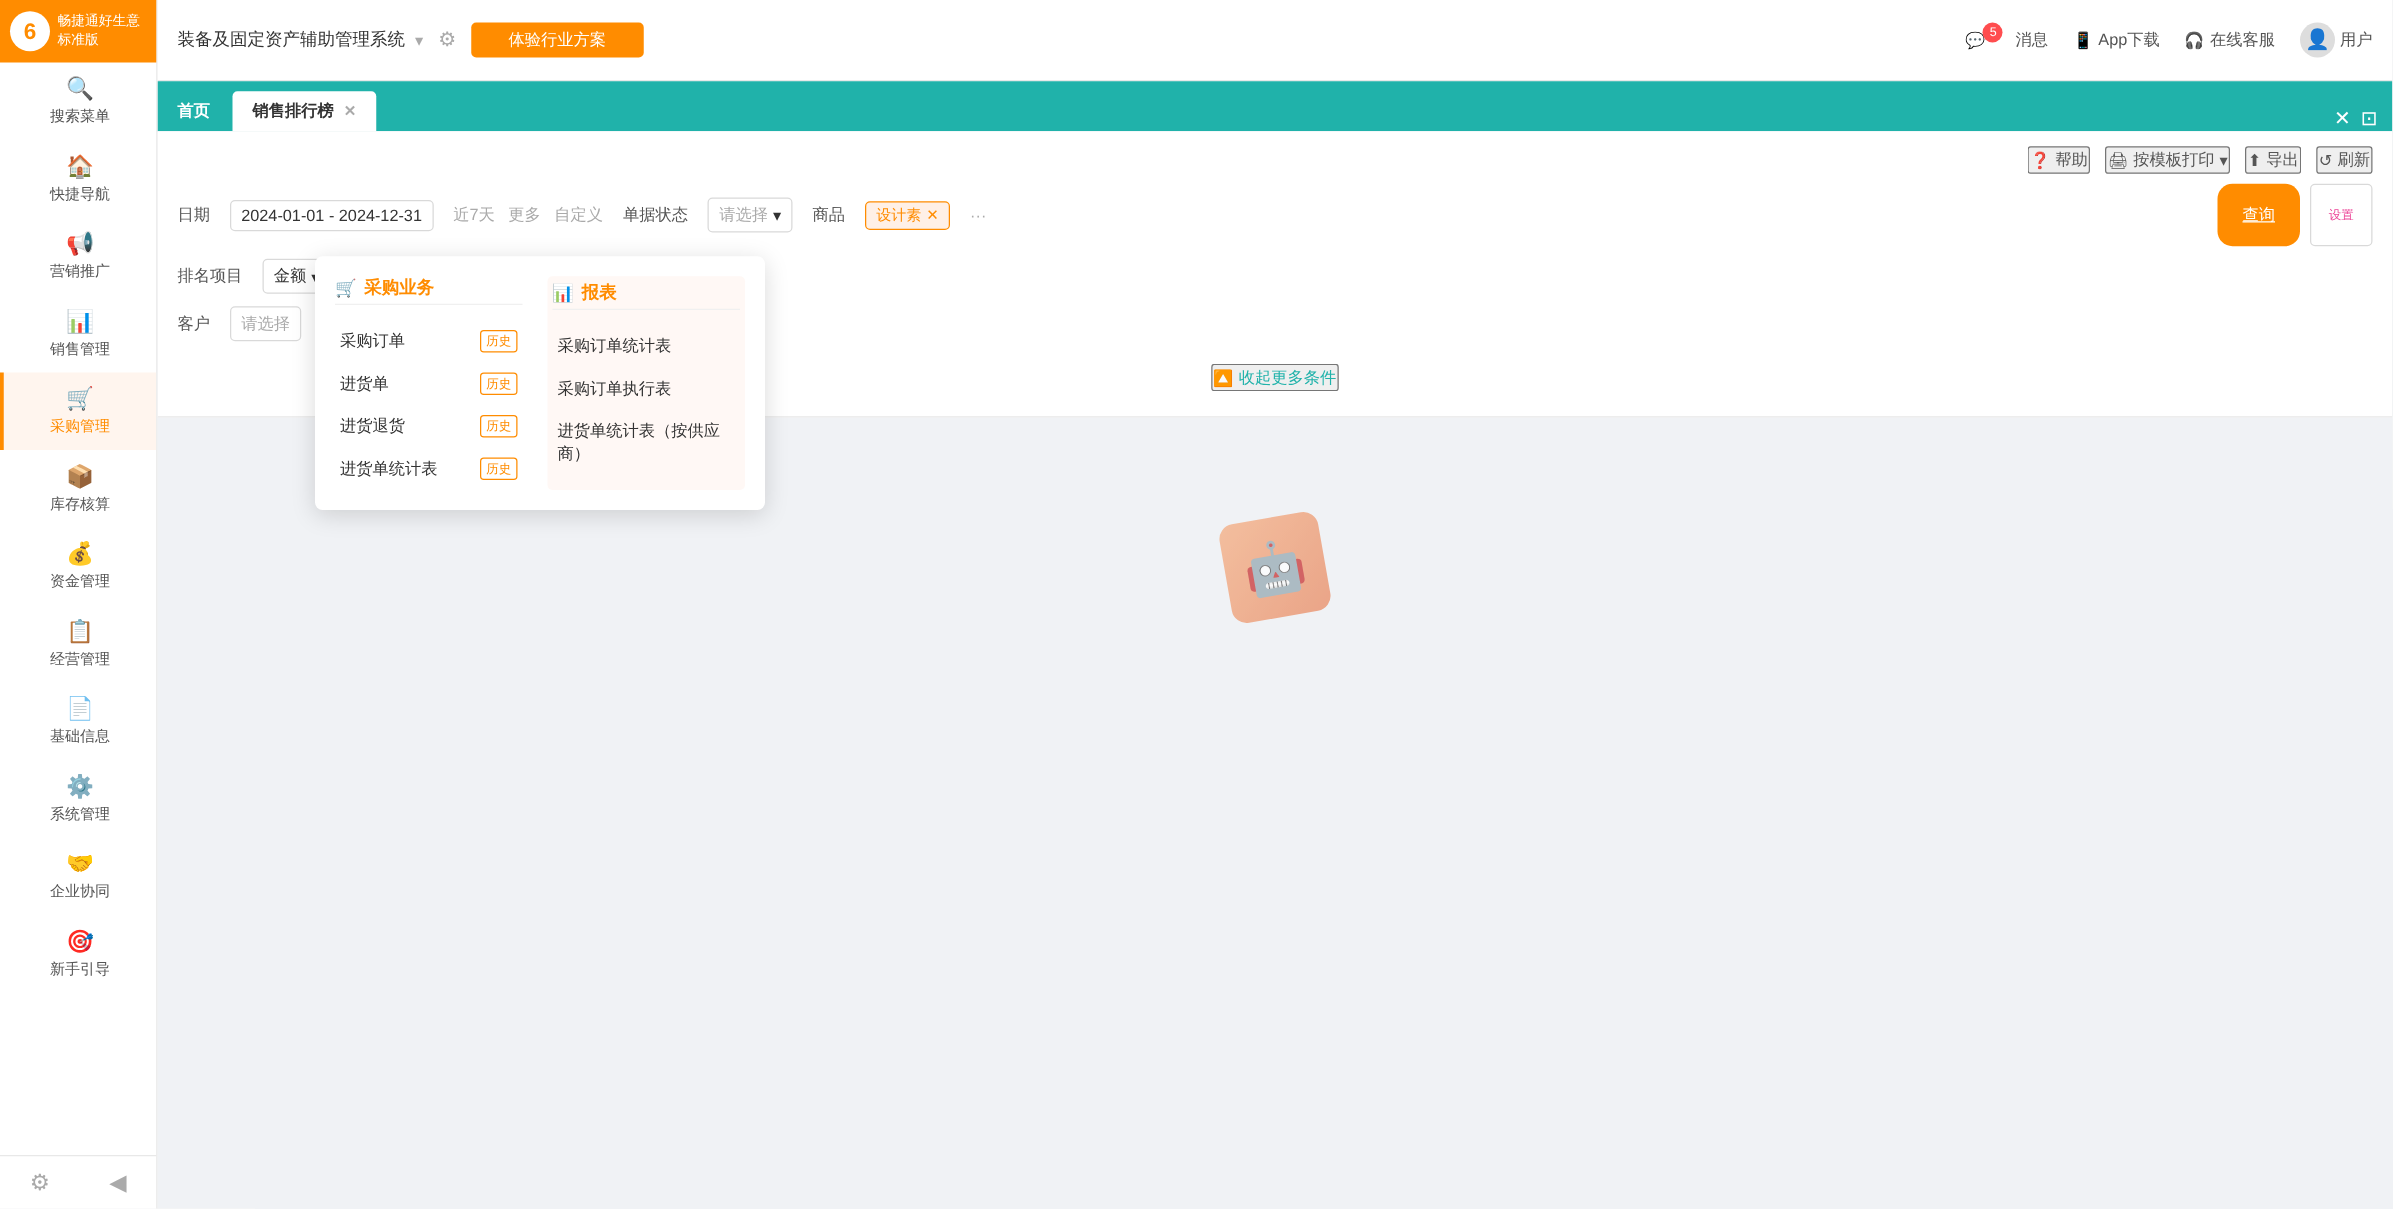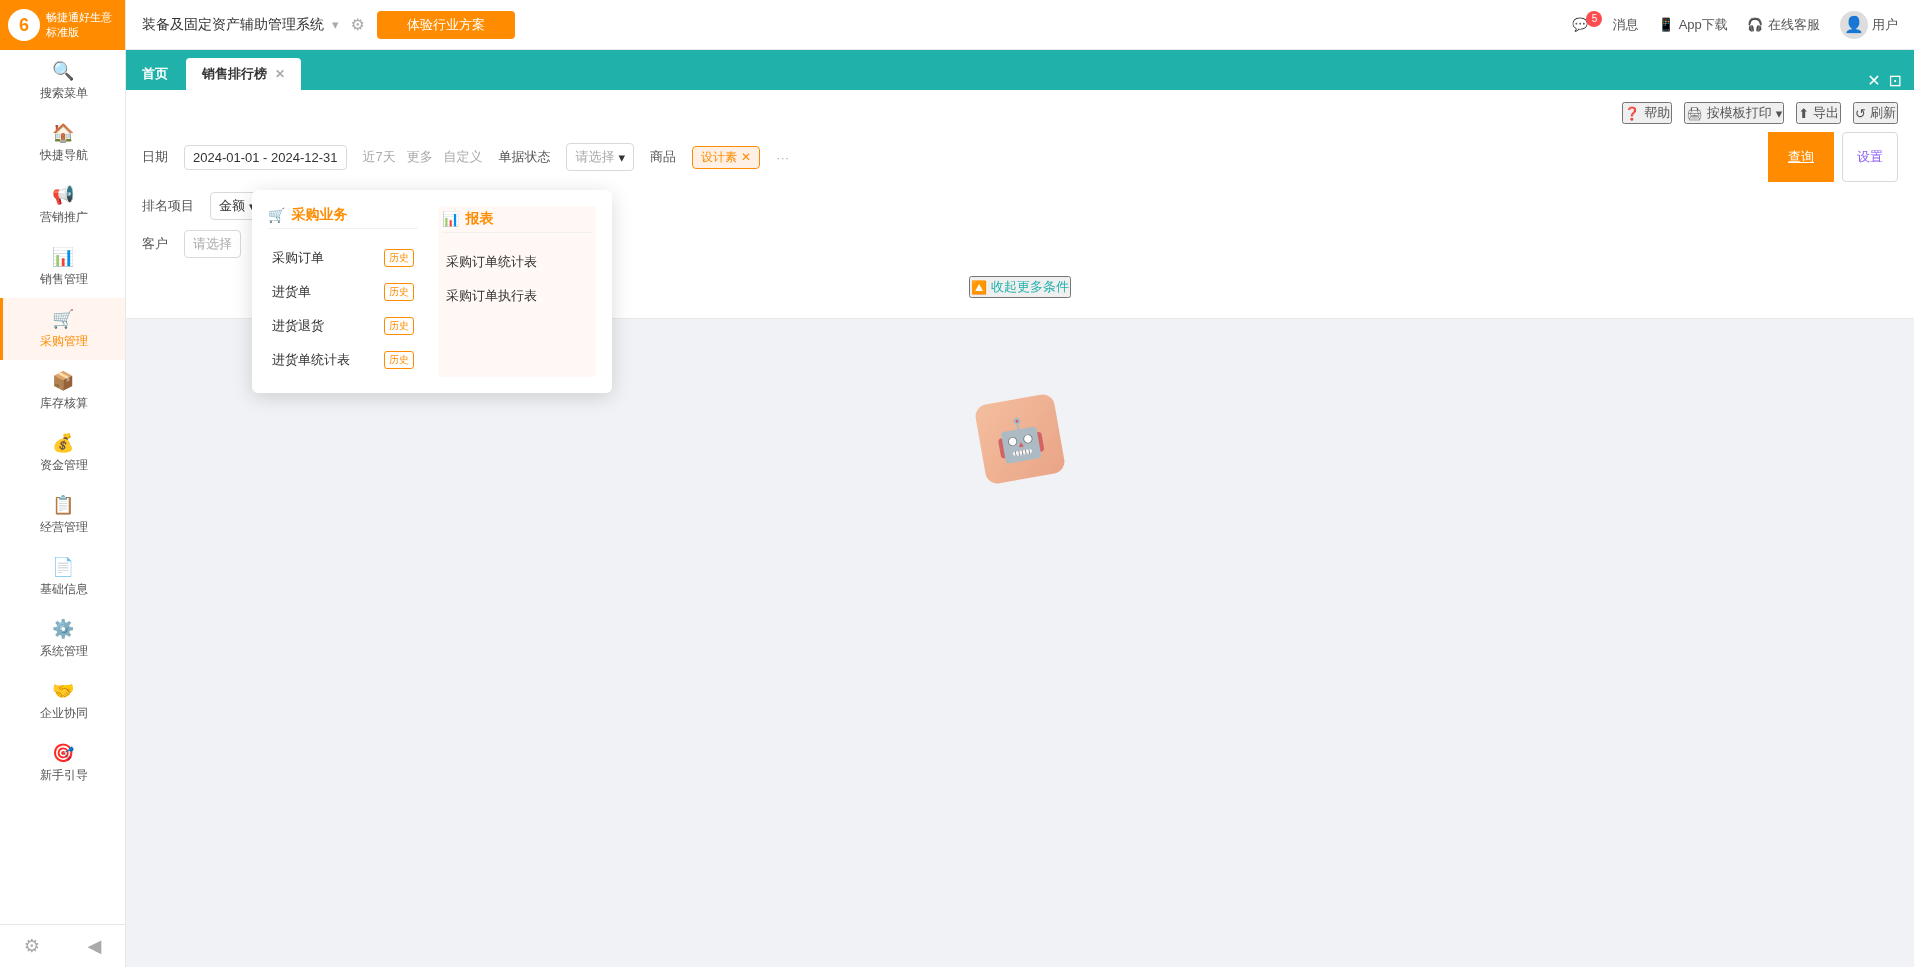--- a/index.html
+++ b/index.html
@@ -46,21 +46,21 @@
     }
     .sidebar-footer-btn { color: #aaa; font-size: 18px; cursor: pointer; }
 
     
     #main {
       flex: 1; display: flex; flex-direction: column; height: 100%; overflow: hidden;
     }
 
     
     #topbar {
-      height: 50px; background: #fff; display: flex; align-items: center;
+      height: 65px; background: #fff; display: flex; align-items: center;
       padding: 0 16px; border-bottom: 1px solid #e8e8e8; flex-shrink: 0;
     }
     .topbar-title { font-size: 14px; color: #333; margin-right: 8px; }
     .topbar-arrow { color: #aaa; margin-right: 12px; cursor: pointer; }
     .topbar-settings { color: #aaa; font-size: 16px; margin-right: 12px; cursor: pointer; }
     .topbar-solution-btn {
       background: #ff8c00; color: #fff; border: none; border-radius: 4px;
       padding: 5px 30px; cursor: pointer; font-size: 13px;
     }
     .topbar-right { margin-left: auto; display: flex; align-items: center; gap: 20px; color: #555; font-size: 13px; }
@@ -103,22 +103,22 @@
     .filter-tag-close { cursor: pointer; }
     .filter-select {
       border: 1px solid #d9d9d9; border-radius: 4px; padding: 4px 8px;
       font-size: 13px; color: #333; background: #fff; display: flex; align-items: center; gap: 4px; cursor: pointer;
     }
     .filter-actions-row { display: flex; align-items: center; justify-content: flex-end; gap: 12px; padding: 0 0 8px 0; }
     .btn-help { color: #555; font-size: 13px; cursor: pointer; display: flex; align-items: center; gap: 4px; }
     .btn-print { color: #555; font-size: 13px; cursor: pointer; display: flex; align-items: center; gap: 4px; }
     .btn-export { color: #555; font-size: 13px; cursor: pointer; display: flex; align-items: center; gap: 4px; }
     .btn-refresh { color: #555; font-size: 13px; cursor: pointer; display: flex; align-items: center; gap: 4px; }
-    .btn-query { background: #ff8c00; color: #fff; border: none; border-radius: 0; padding: 16px 20px; font-size: 13px; cursor: pointer; text-decoration: underline; }
-    .btn-settings { border: 1px solid #d9d9d9; background: #fff; color: #8b5cf6; border-radius: 4px; padding: 5px 14px; font-size: 13px; cursor: pointer; }
+    .btn-query { background: #ff8c00; color: #fff; border: none; border-radius: 12px; padding: 16px 20px; font-size: 13px; cursor: pointer; text-decoration: underline; }
+    .btn-settings { border: 1px solid #d9d9d9; background: #fff; color: #ec4899; border-radius: 4px; padding: 5px 14px; font-size: 10px; cursor: pointer; }
     .collapse-row { display: flex; justify-content: center; padding: 8px 0; }
     .collapse-btn { color: #20b2aa; font-size: 13px; cursor: pointer; display: flex; align-items: center; gap: 4px; }
 
     
     .empty-state {
       display: flex; flex-direction: column; align-items: center; justify-content: center;
       padding: 80px 0;
     }
     .empty-icon-area { margin-bottom: 20px; }
     .empty-icon-box {
@@ -391,18 +391,21 @@
           <div class="dropdown-section-title">
             <span>📊</span>
             <span>报表</span>
           </div>
           <div class="dropdown-item">
             <span>采购订单统计表</span>
           </div>
           <div class="dropdown-item">
             <span>采购订单执行表</span>
           </div>
+          <div class="dropdown-item">
+            <span>进货单统计表（按供应商）</span>
+          </div>
         </div>
       </div>
     </div>
 
   </div>
 </div>
 
 </body></html>

